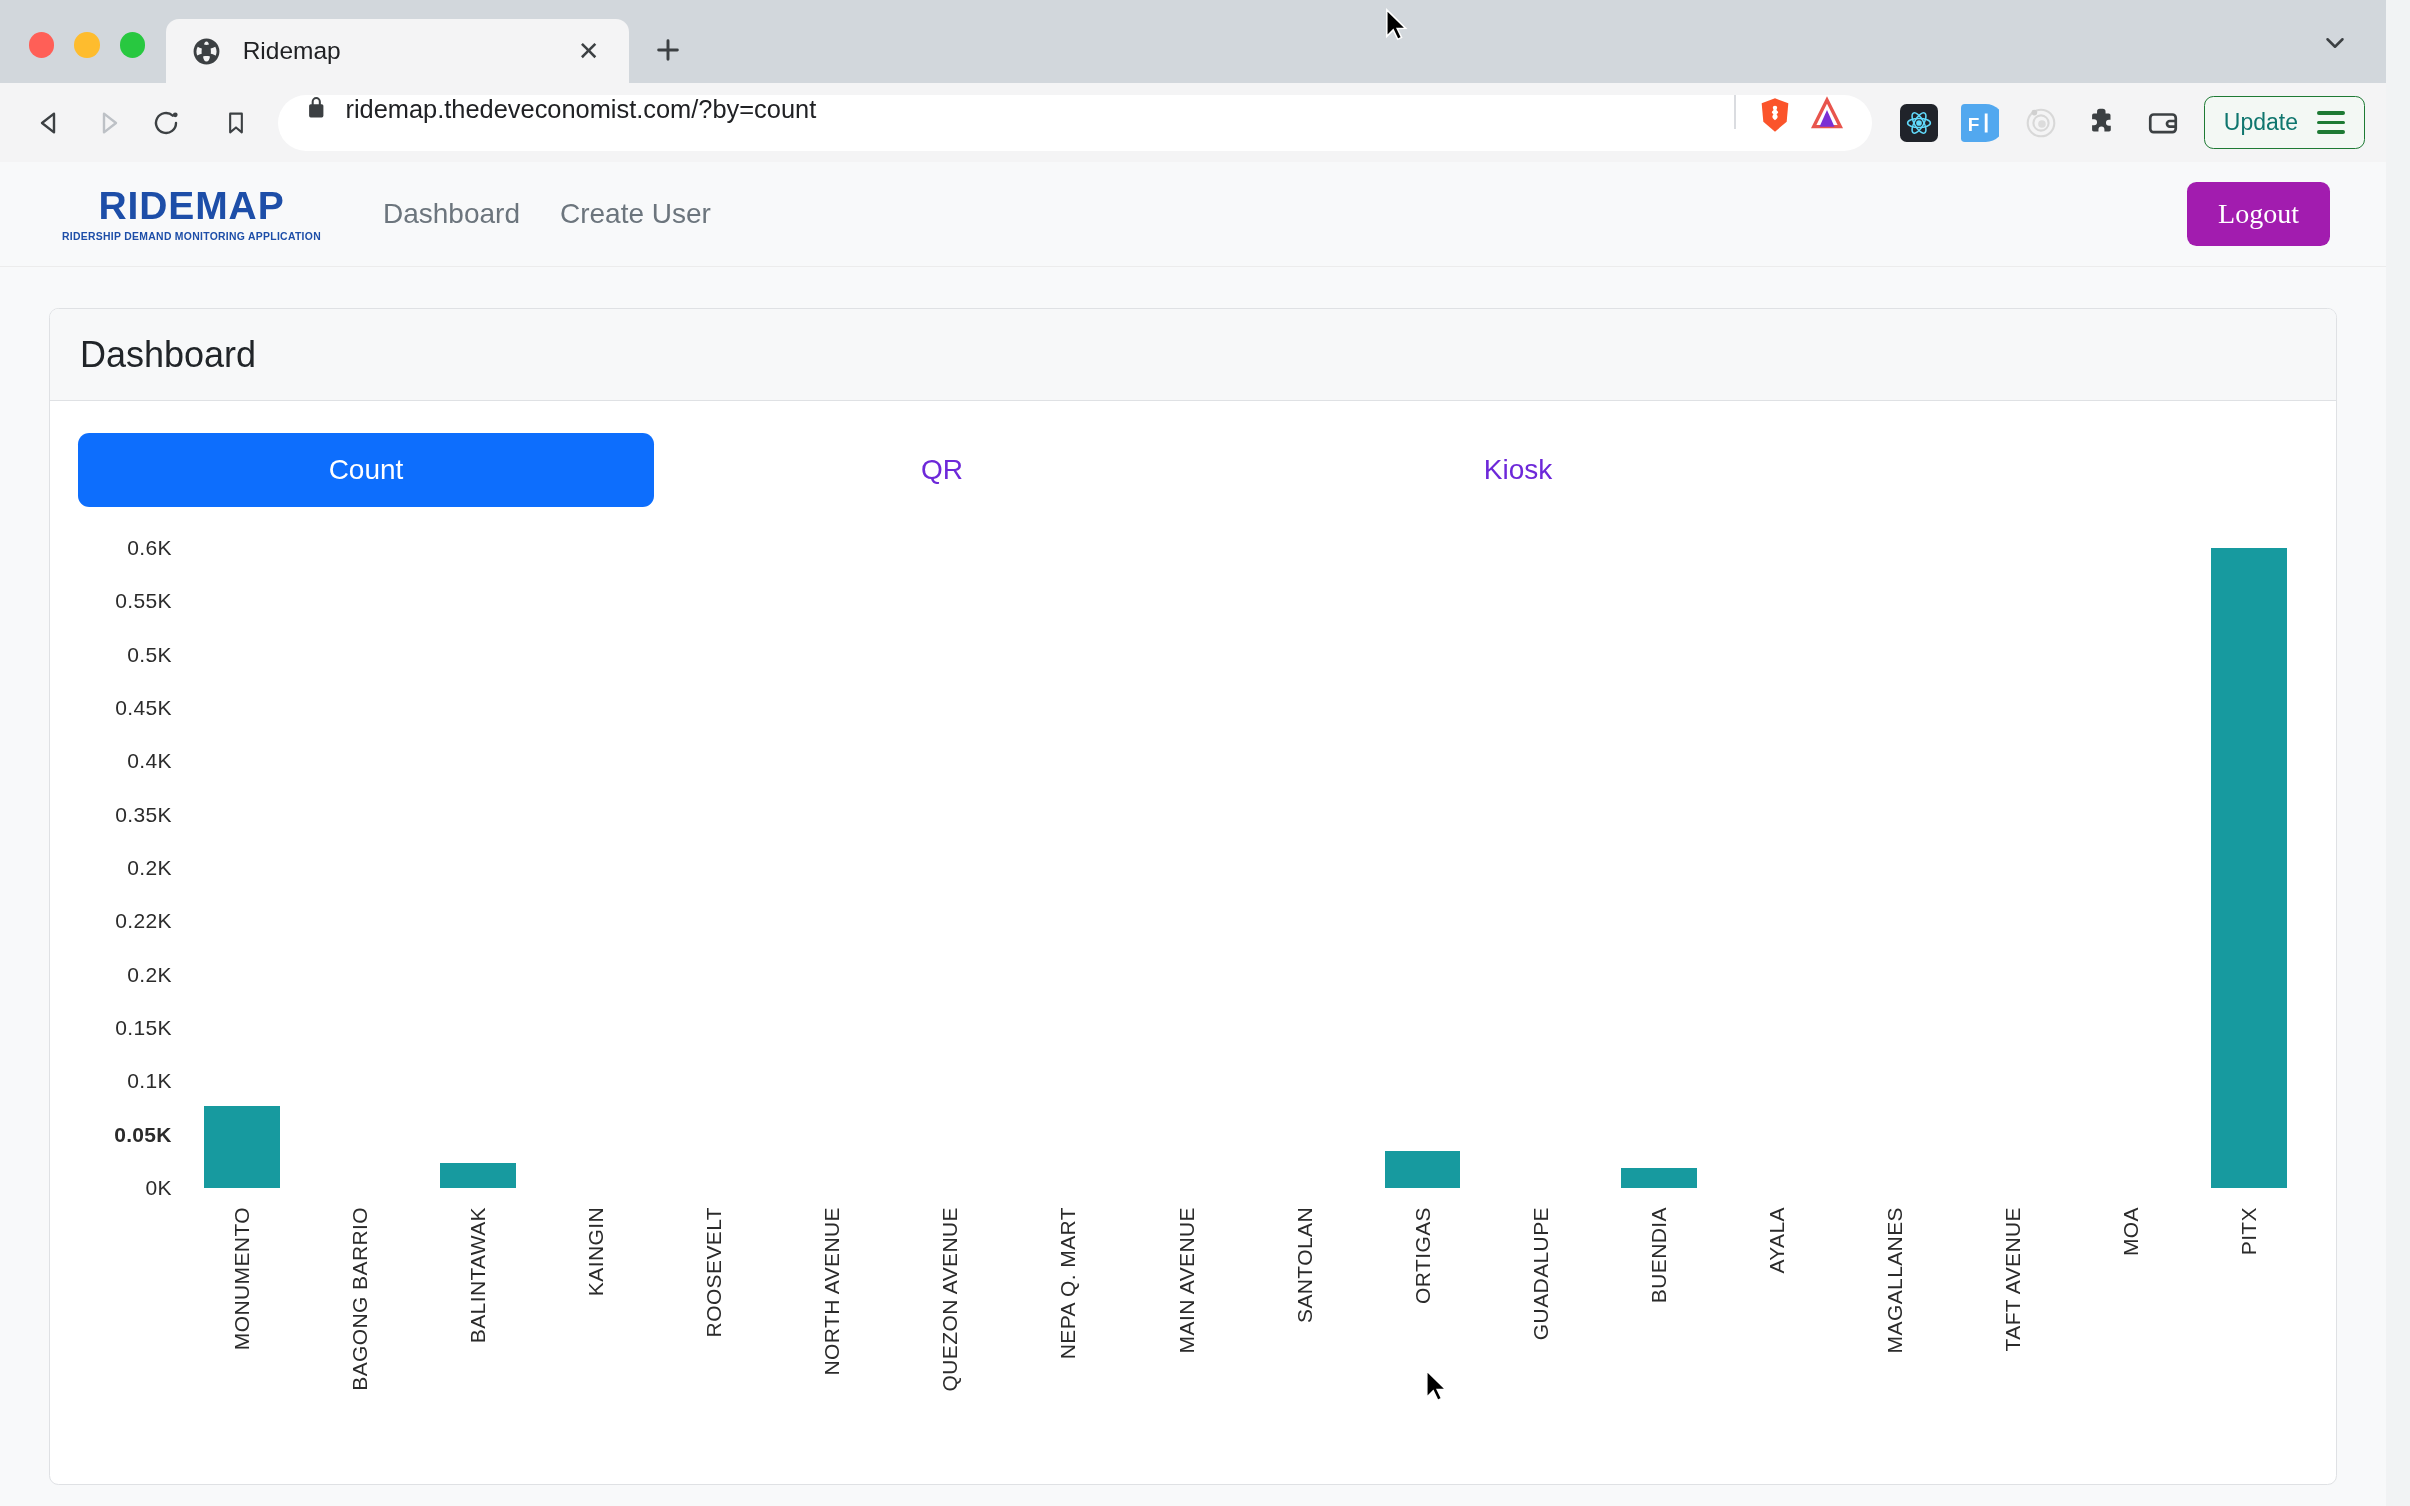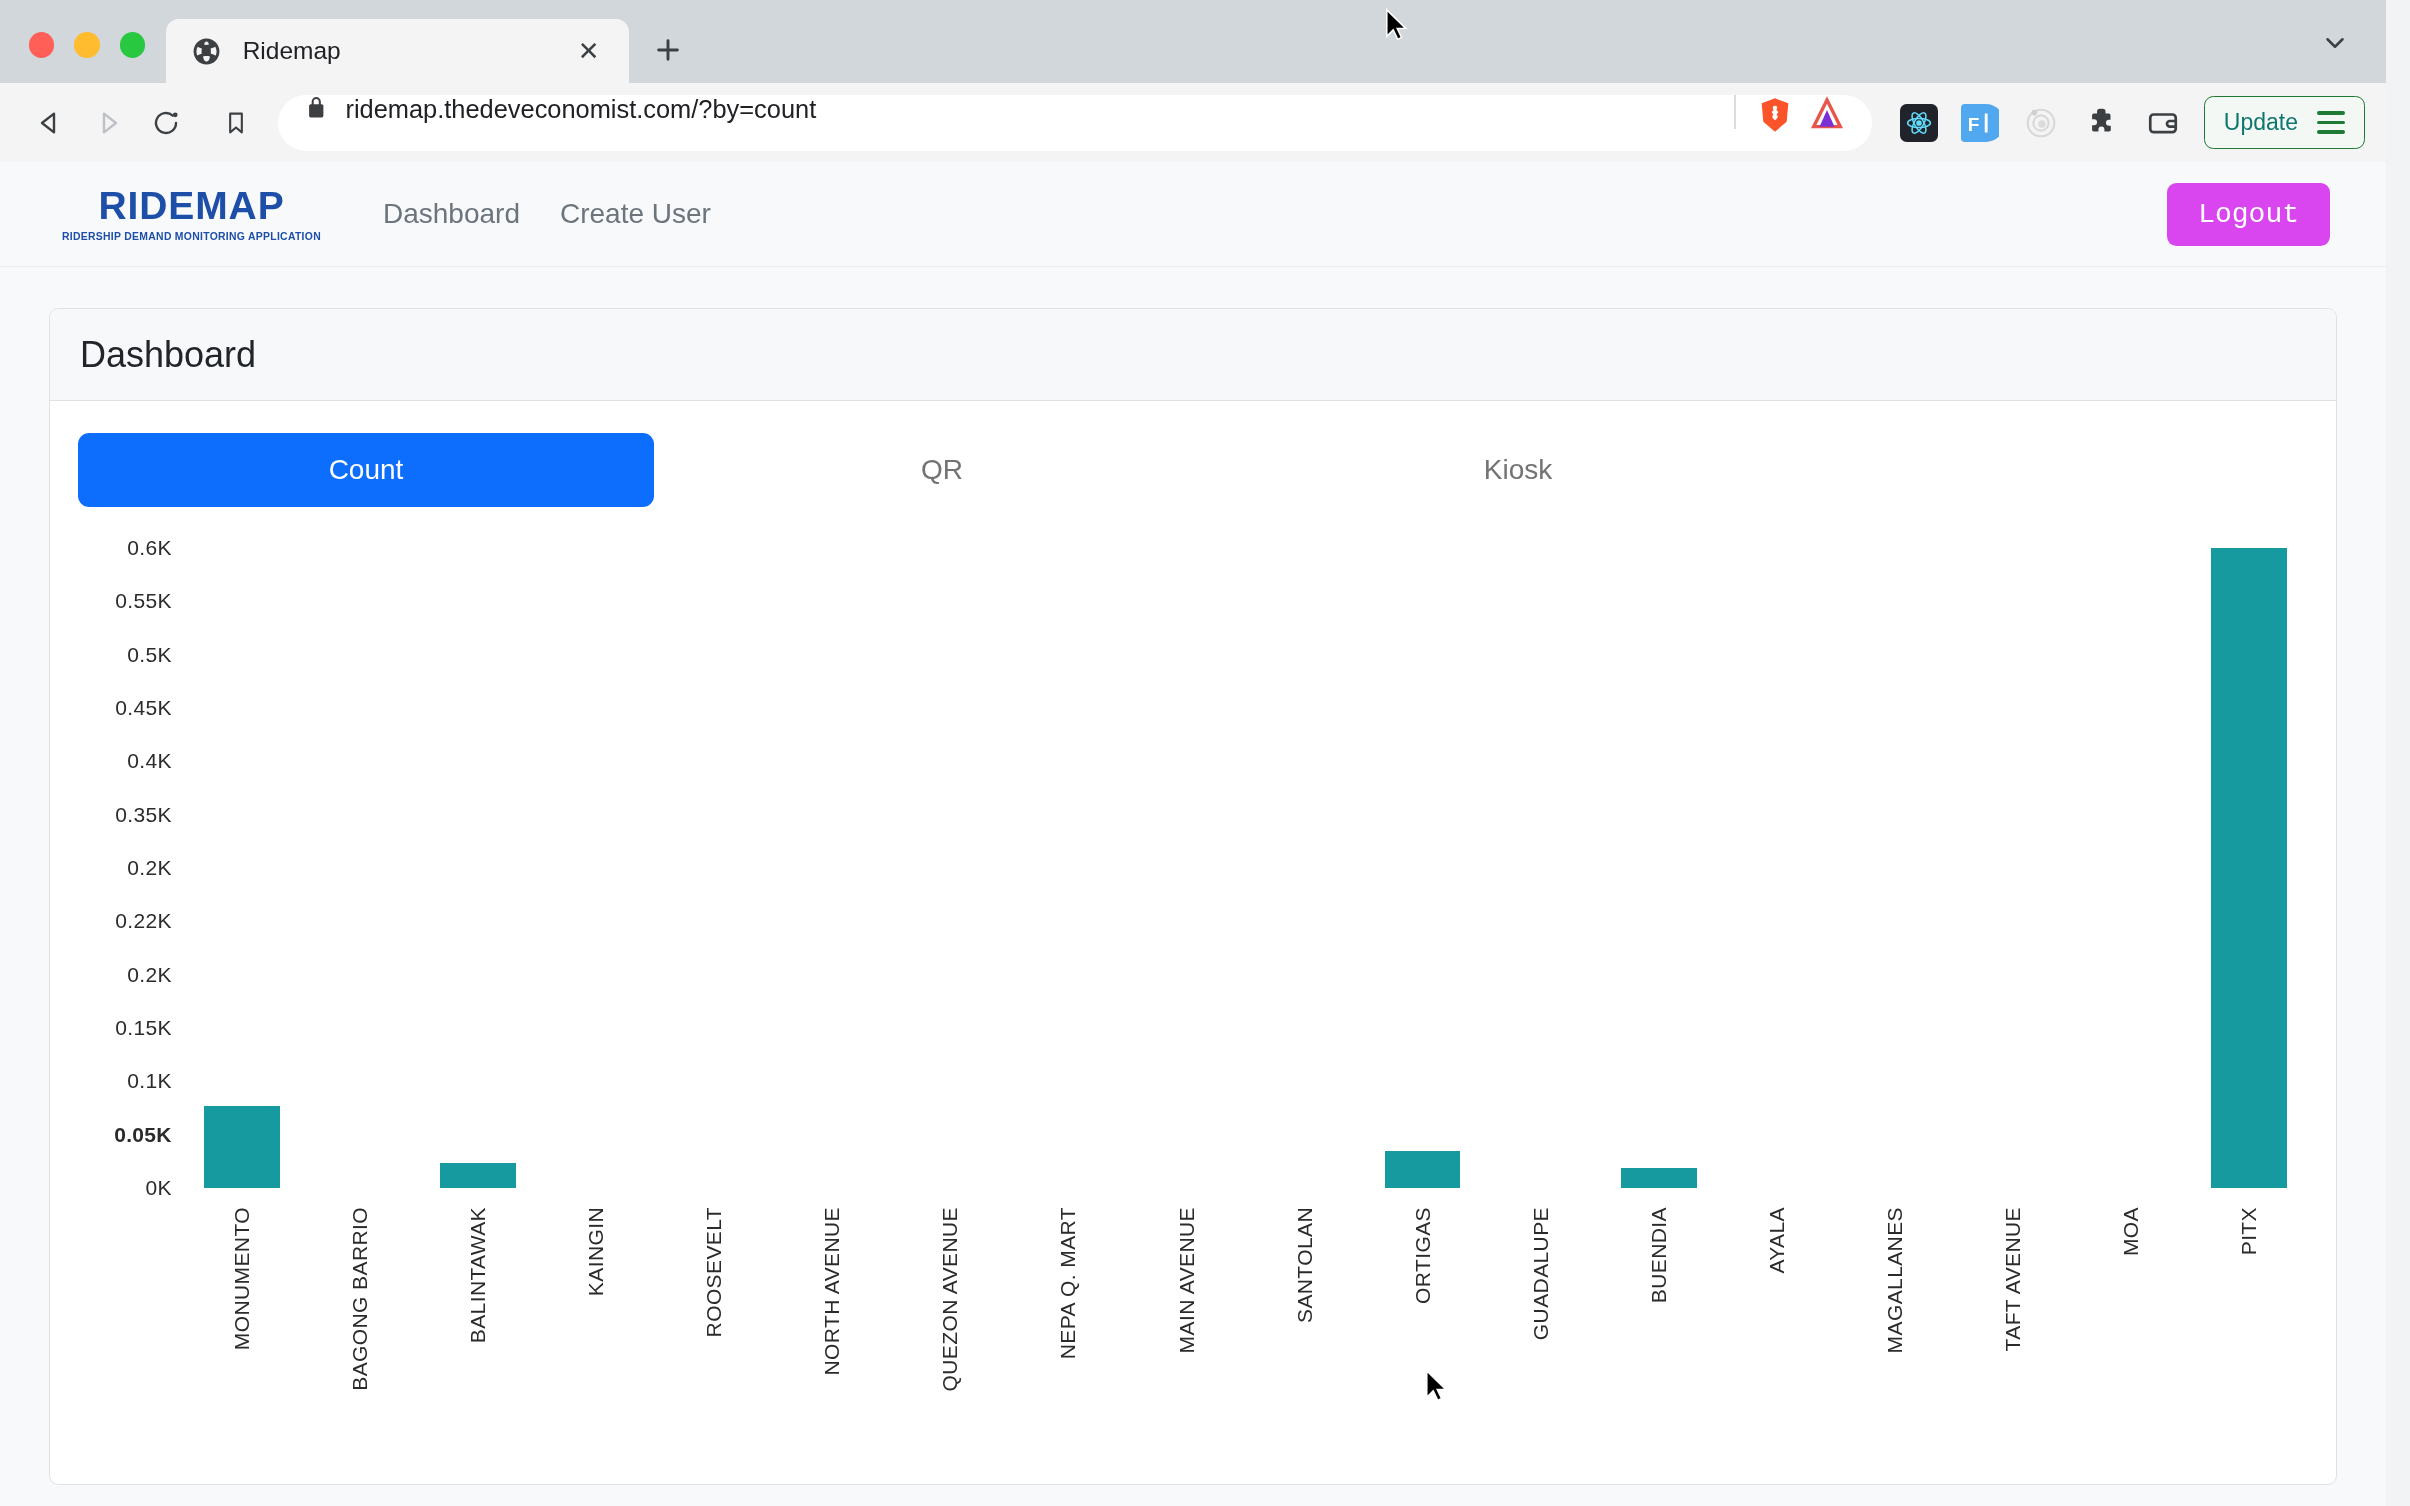--- a/index.html
+++ b/index.html
@@ -141,25 +141,25 @@
     color: #1d4ea8; line-height: 1;
   }
   .logo-sub {
     font-size: 10.4px; font-weight: 700; letter-spacing: 0.3px;
     color: #1d4ea8; margin-top: 5.6px;
   }
   .nav-links { display: flex; gap: 40px; align-items: center; }
   .nav-link { font-size: 28px; color: #6c757d; white-space: nowrap; }
   .logout-btn {
     margin-left: auto;
-    background: #d946ef; color: #fff;
+    background: #a21caf; color: #fff;
     font-size: 28px;
     padding: 16px 31px;
     border: none; border-radius: 9.4px;
-    font-family: Liberation Mono, monospace;
+    font-family: Liberation Serif, serif;
   }
 
   .card {
     margin: 41px 49px 0 49px;
     background: #ffffff;
     border: 0.9px solid #dfe1e4;
     border-radius: 9.4px;
     height: 1177px;
     display: flex; flex-direction: column;
     overflow: hidden;
@@ -170,21 +170,21 @@
     padding: 24.5px 30px;
   }
   .card-title { font-size: 36px; color: #212529; font-weight: 400; }
   .card-body { flex: 1 1 auto; padding: 32px 28px 0 28px; display: flex; flex-direction: column; }
 
   .tabs-row { display: flex; align-items: center; }
   .chart-tab {
     flex: 0 0 576px;
     text-align: center;
     font-size: 28px;
-    color: #737373;
+    color: #6d28d9;
     padding: 21px 0;
     border-radius: 11.3px;
     font-family: "Liberation Sans", sans-serif;
     background: transparent;
     border: none;
   }
   .chart-tab.active { background: #0d6efd; color: #ffffff; }
 
   
   .chart-area {

